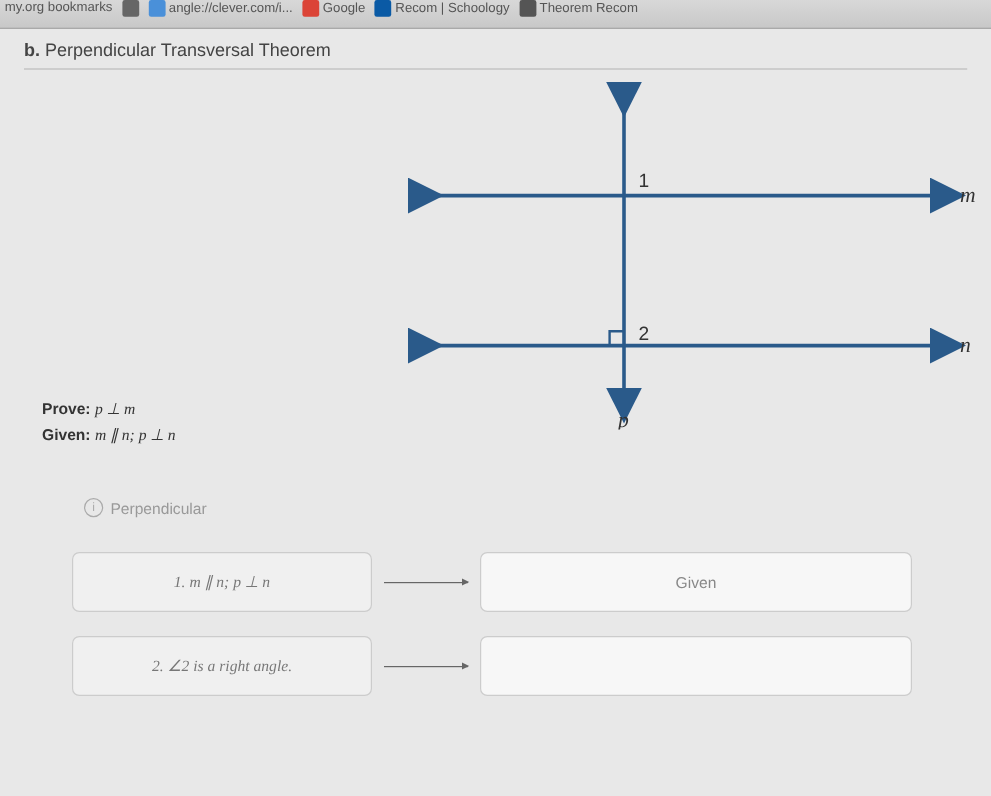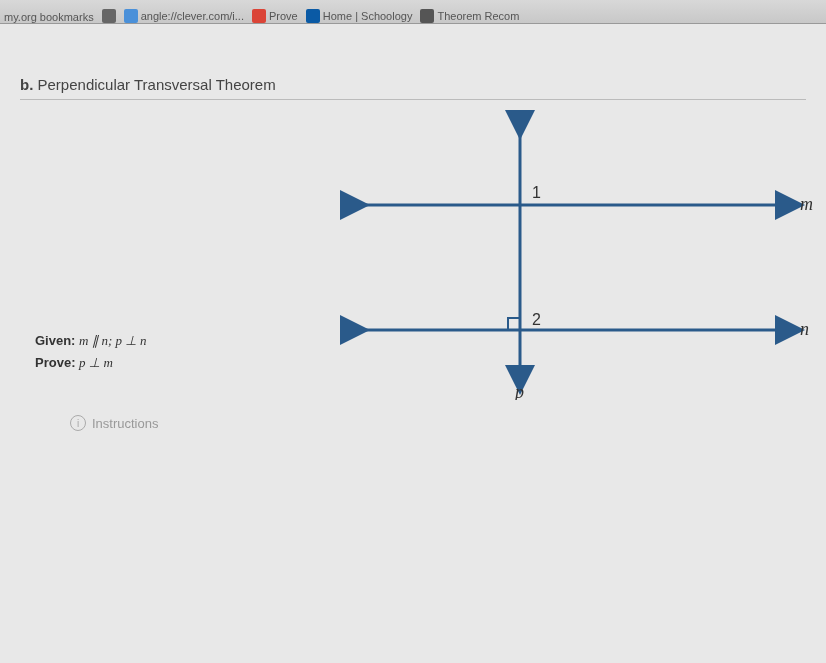--- a/index.html
+++ b/index.html
@@ -9,21 +9,21 @@
       width: 826px;
       height: 663px;
       overflow: hidden;
       position: relative;
     }
     .browser-bar {
       height: 24px;
       background: linear-gradient(#d8d8d8, #c8c8c8);
       border-bottom: 1px solid #999;
       display: flex;
-      align-items: flex-end;
+      align-items: flex-start;
       font-size: 11px;
       color: #555;
       padding: 0 4px;
       gap: 8px;
     }
     .bookmark-item { display: flex; align-items: center; gap: 3px; white-space: nowrap; }
     .favicon { width: 14px; height: 14px; background: #888; border-radius: 2px; display: inline-block; }
     .favicon.apps { background: #666; }
     .favicon.clever { background: #4a90d9; }
     .favicon.google { background: #db4437; }
@@ -31,21 +31,20 @@
     .favicon.lenovo { background: #555; }
     .content {
       padding: 10px 20px;
     }
     .title {
       font-size: 15px;
       color: #444;
       border-bottom: 1px solid #bbb;
       padding-bottom: 6px;
       margin-bottom: 10px;
-      margin-top: 42px;
     }
     .title b { font-weight: bold; }
     .diagram {
       position: relative;
       width: 520px;
       height: 290px;
       margin-left: 280px;
       margin-top: 0;
     }
     .given-prove {
@@ -137,25 +136,25 @@
   <span class="bookmark-item">
     <span>my.org bookmarks</span>
   </span>
   <span class="favicon apps"></span>
   <span class="bookmark-item">
     <span class="favicon clever"></span>
     <span>angle://clever.com/i...</span>
   </span>
   <span class="bookmark-item">
     <span class="favicon google"></span>
-    <span>Prove</span>
+    <span>Google</span>
   </span>
   <span class="bookmark-item">
     <span class="favicon schoology"></span>
-    <span>Home | Schoology</span>
+    <span>Recom | Schoology</span>
   </span>
   <span class="bookmark-item">
     <span class="favicon lenovo"></span>
     <span>Theorem Recom</span>
   </span>
 </div>
 
 <div class="content">
   <div class="title">
     <b>b.</b> <span>Perpendicular Transversal Theorem</span>
@@ -181,28 +180,50 @@
       <text x="232" y="215" font-size="16" fill="#333">2</text>
       <text x="500" y="100" font-size="18" font-style="italic" font-family="Times New Roman" fill="#333">m</text>
       <text x="500" y="225" font-size="18" font-style="italic" font-family="Times New Roman" fill="#333">n</text>
       <text x="215" y="288" font-size="18" font-style="italic" font-family="Times New Roman" fill="#333">p</text>
     </svg>
   </div>
 </div>
 
 <div class="given-prove">
   <div>
+    <b>Prove:</b>
+    <span class="italic">p ⊥ m</span>
+  </div>
+  <div>
     <b>Given:</b>
     <span class="italic">m ∥ n; p ⊥ n</span>
   </div>
-  <div>
-    <b>Prove:</b>
-    <span class="italic">p ⊥ m</span>
-  </div>
 </div>
 
 <div class="instructions">
   <span class="circ-i">i</span>
-  <span>Instructions</span>
+  <span>Perpendicular</span>
 </div>
 
 <div class="proof-area">
+  <div class="proof-row">
+    <div class="statement-box">
+      <span class="italic">1. m ∥ n; p ⊥ n</span>
+    </div>
+    <div class="arrow-connector">
+      <div class="arrow-line"></div>
+    </div>
+    <div class="reason-box">
+      <span>Given</span>
+    </div>
+  </div>
+  <div class="proof-row">
+    <div class="statement-box">
+      <span class="italic">2. ∠2 is a right angle.</span>
+    </div>
+    <div class="arrow-connector">
+      <div class="arrow-line"></div>
+    </div>
+    <div class="reason-box">
+      <span></span>
+    </div>
+  </div>
 </div>
 
 </body></html>

